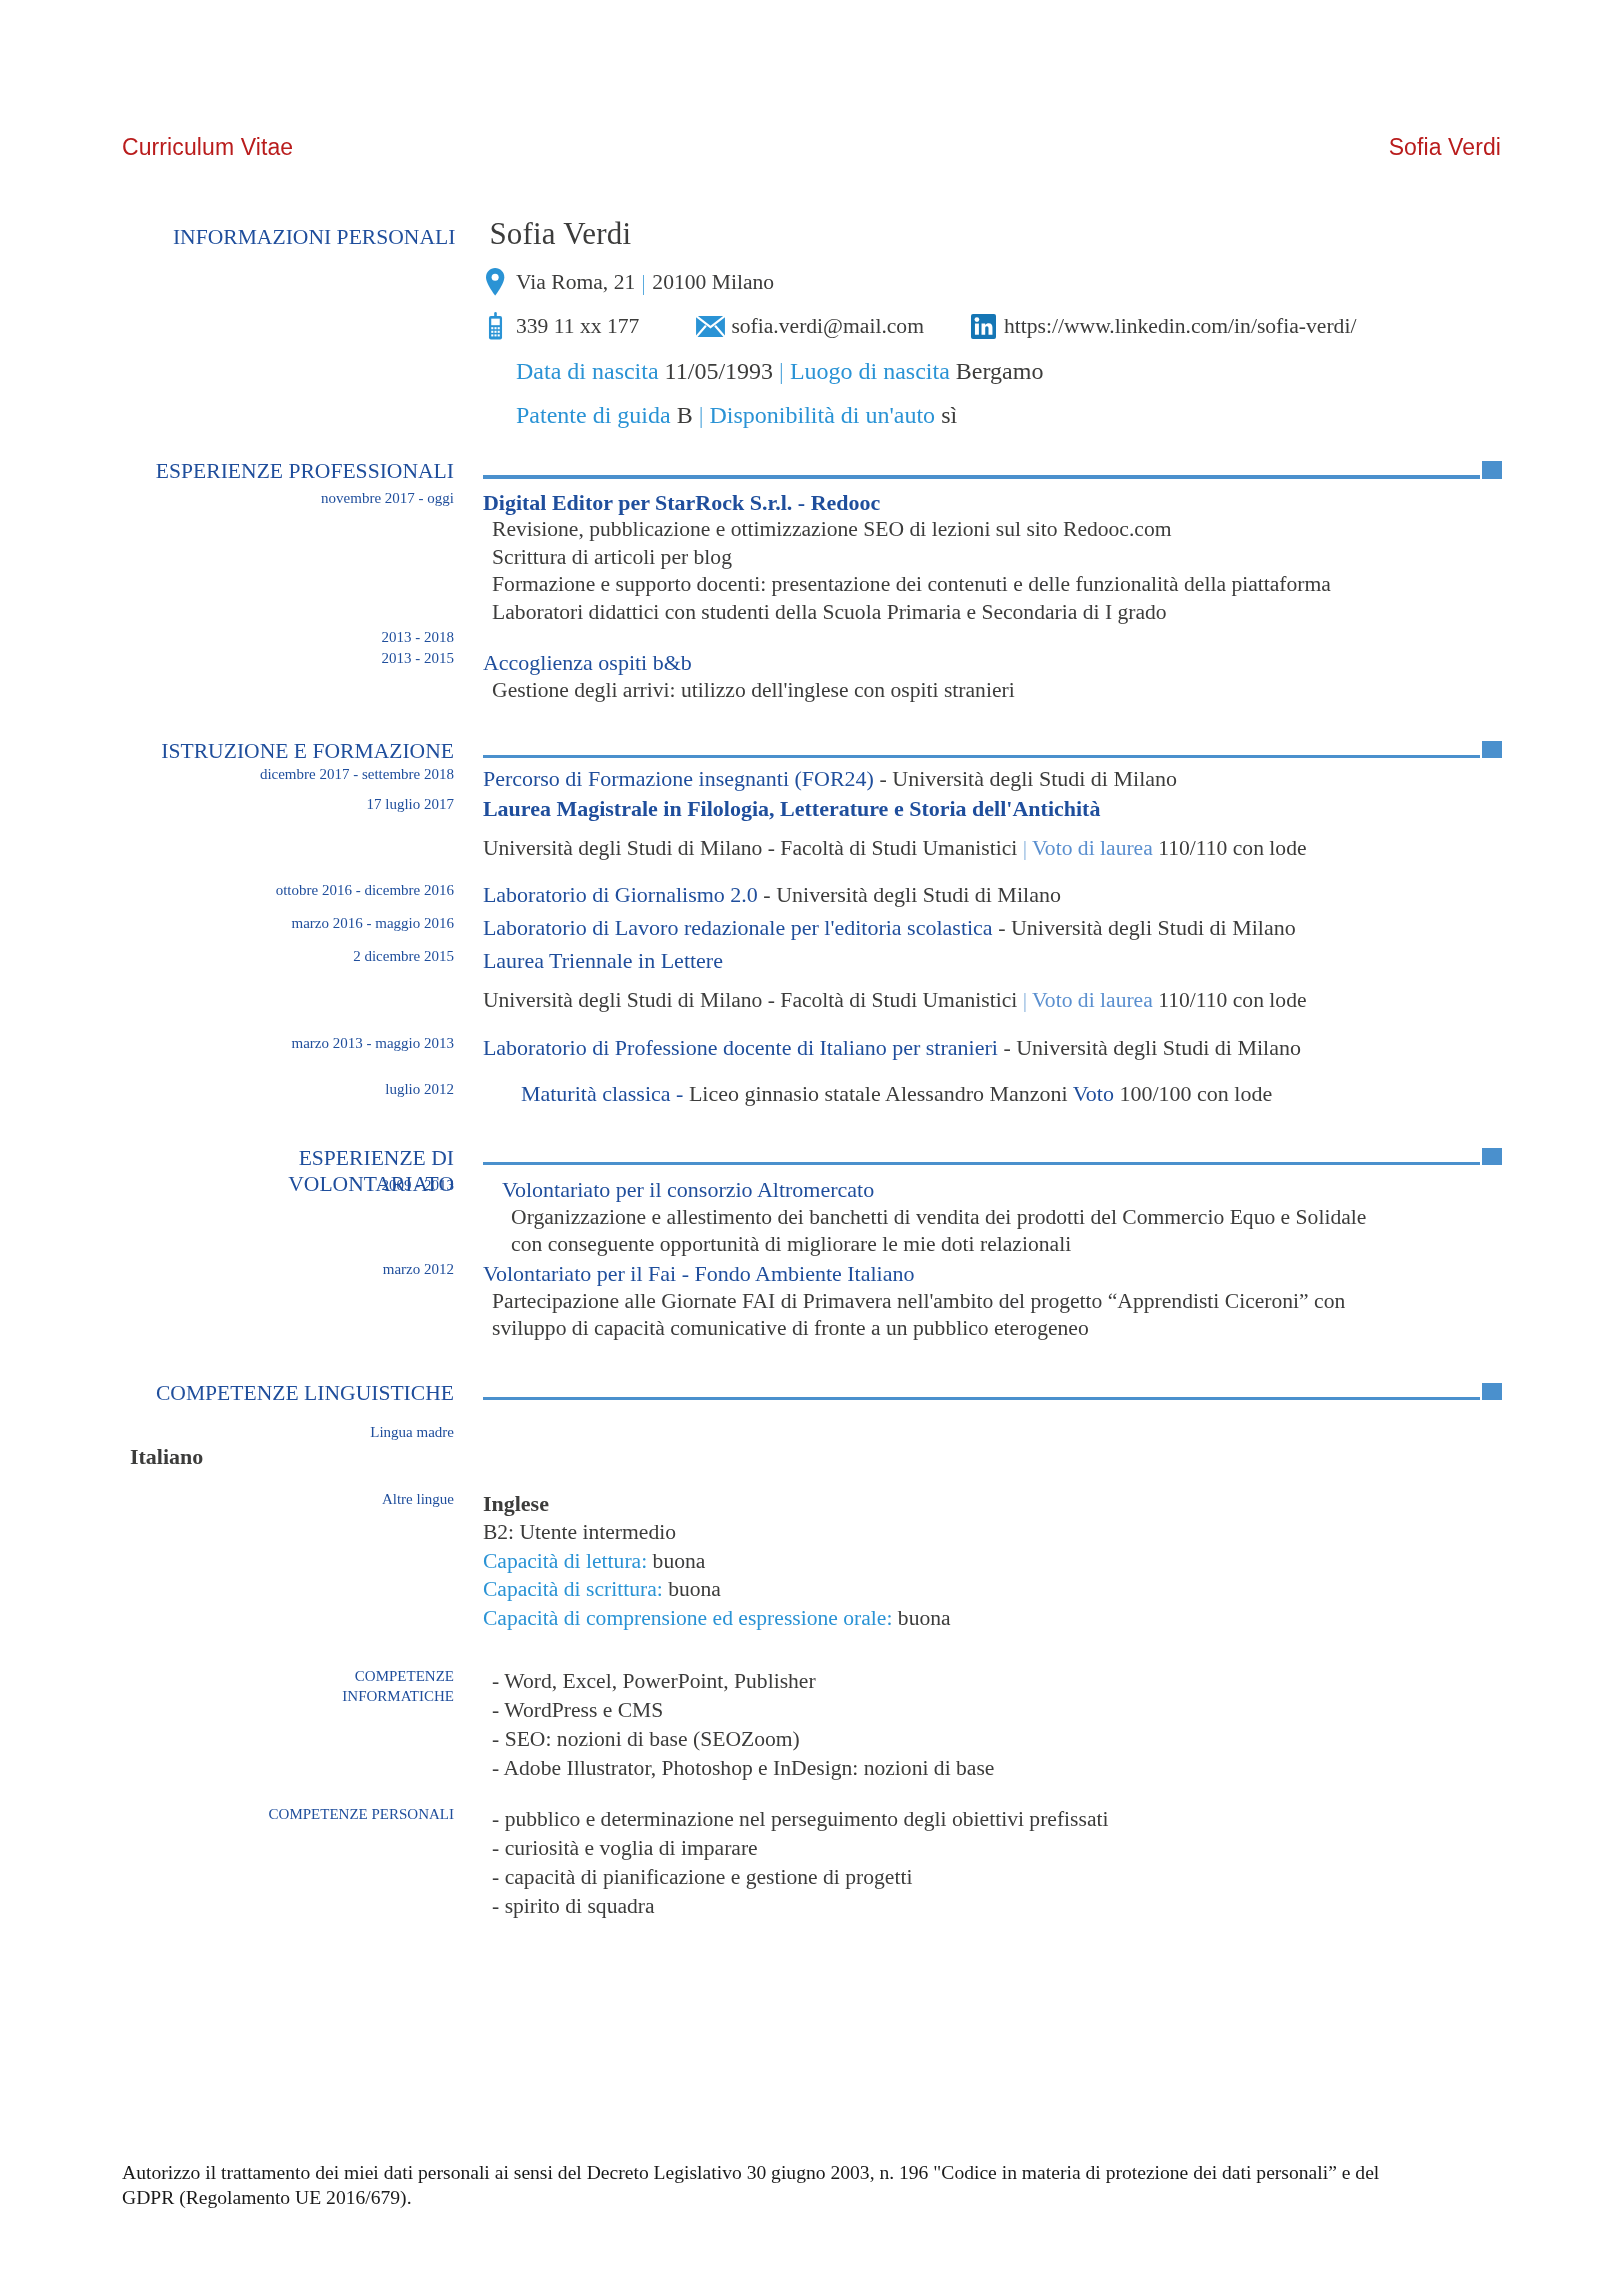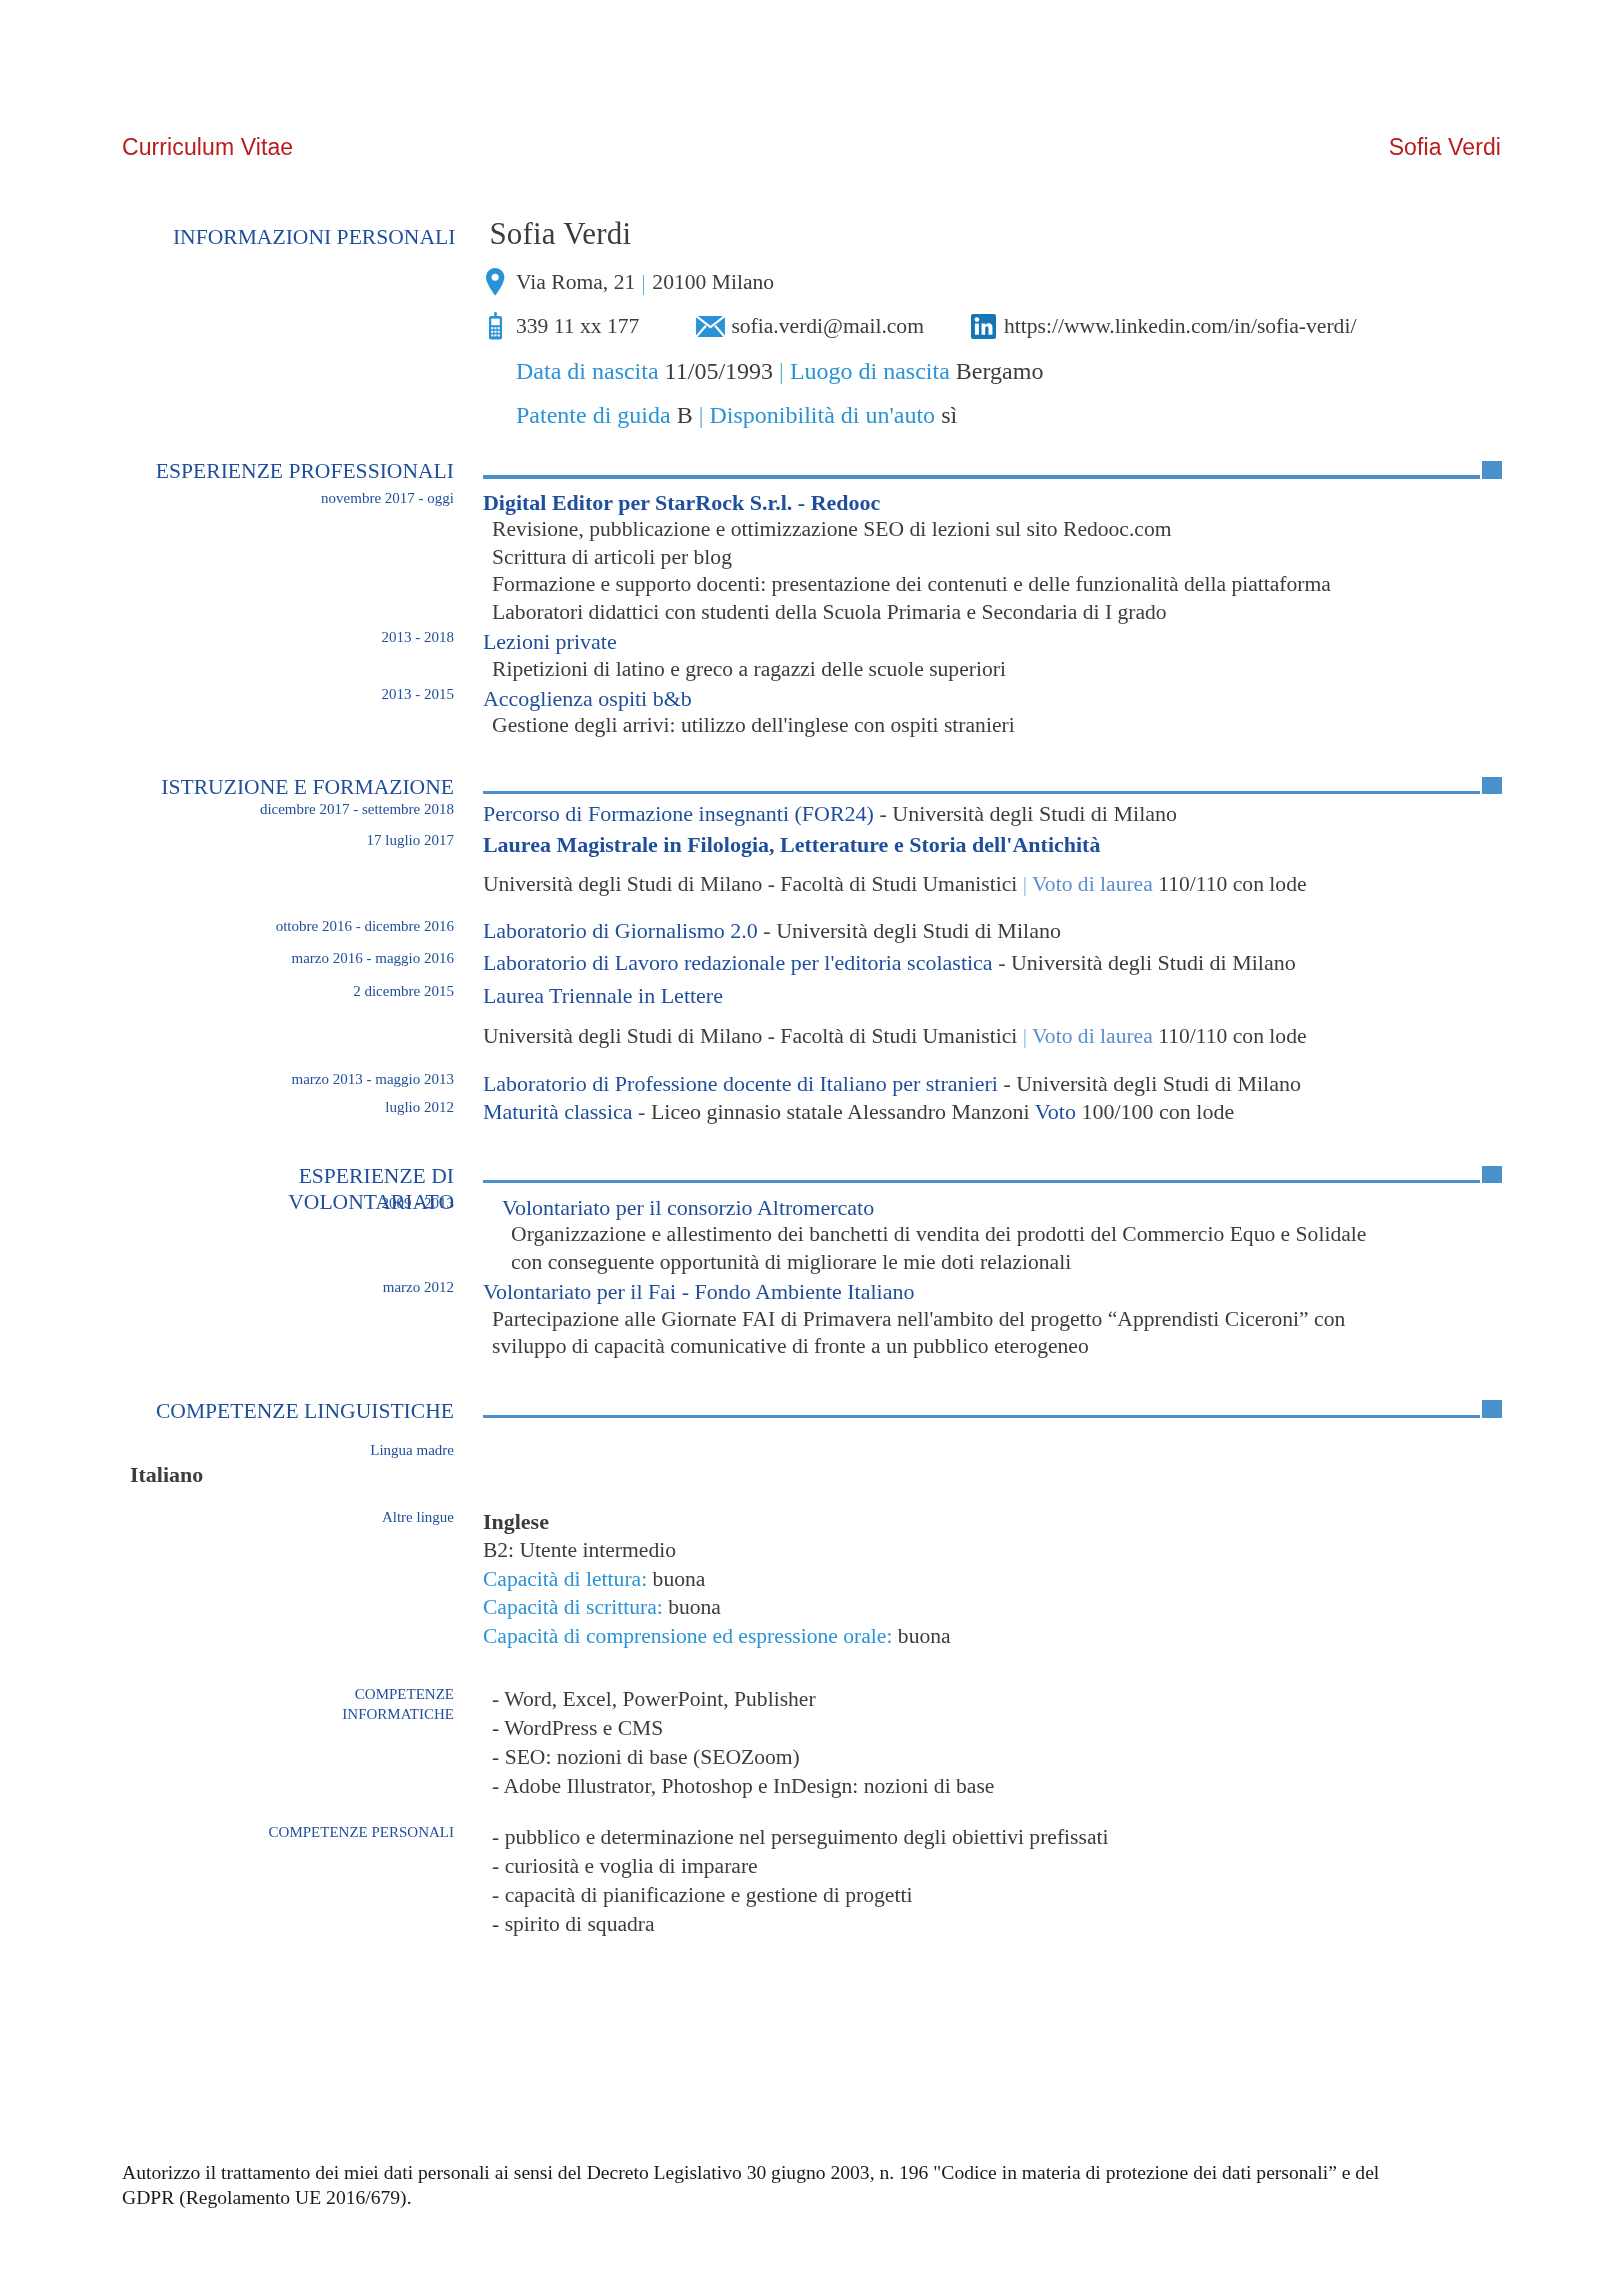--- a/index.html
+++ b/index.html
@@ -319,24 +319,20 @@
           <div class="etitle bold">Digital Editor per StarRock S.r.l. - Redooc</div>
           <div class="edesc">Revisione, pubblicazione e ottimizzazione SEO di lezioni sul sito Redooc.com</div>
           <div class="edesc">Scrittura di articoli per blog</div>
           <div class="edesc">Formazione  e supporto docenti: presentazione dei contenuti e delle funzionalità della piattaforma</div>
           <div class="edesc">Laboratori didattici con studenti della Scuola Primaria e Secondaria di I grado</div>
         </div>
       </div>
 
       <div class="entry" style="margin-top:1.3px;">
         <div class="date">2013 - 2018</div>
-        <div class="ebody">
-          <div class="etitle">Lezioni private</div>
-          <div class="edesc">Ripetizioni di latino e greco a ragazzi delle scuole superiori</div>
-        </div>
       </div>
 
       <div class="entry" style="margin-top:1.3px;">
         <div class="date">2013 - 2015</div>
         <div class="ebody">
           <div class="etitle">Accoglienza ospiti b&amp;b</div>
           <div class="edesc">Gestione degli arrivi: utilizzo dell'inglese con ospiti stranieri</div>
         </div>
       </div>
     </div>
@@ -397,21 +393,21 @@
         </div>
       </div>
 
       <div class="entry" style="margin-top:19.6px;">
         <div class="date">marzo 2013 - maggio 2013</div>
         <div class="ebody">
           <div class="etitle"><span>Laboratorio di Professione docente di Italiano per stranieri</span><span class="plain"> - Università degli Studi di Milano</span></div>
         </div>
       </div>
 
-      <div class="entry" style="margin-top:1px;">
+      <div class="entry" style="margin-top:19px;gap:38px;">
         <div class="date">luglio 2012</div>
         <div class="ebody">
           <div class="etitle"><span>Maturità classica -</span><span class="plain">  Liceo ginnasio statale Alessandro Manzoni</span><span> Voto</span><span class="plain"> 100/100 con lode</span></div>
         </div>
       </div>
     </div>
 
     <div class="section" style="margin-top:37px;">
       <div class="sec-head">
         <div class="sec-title">

